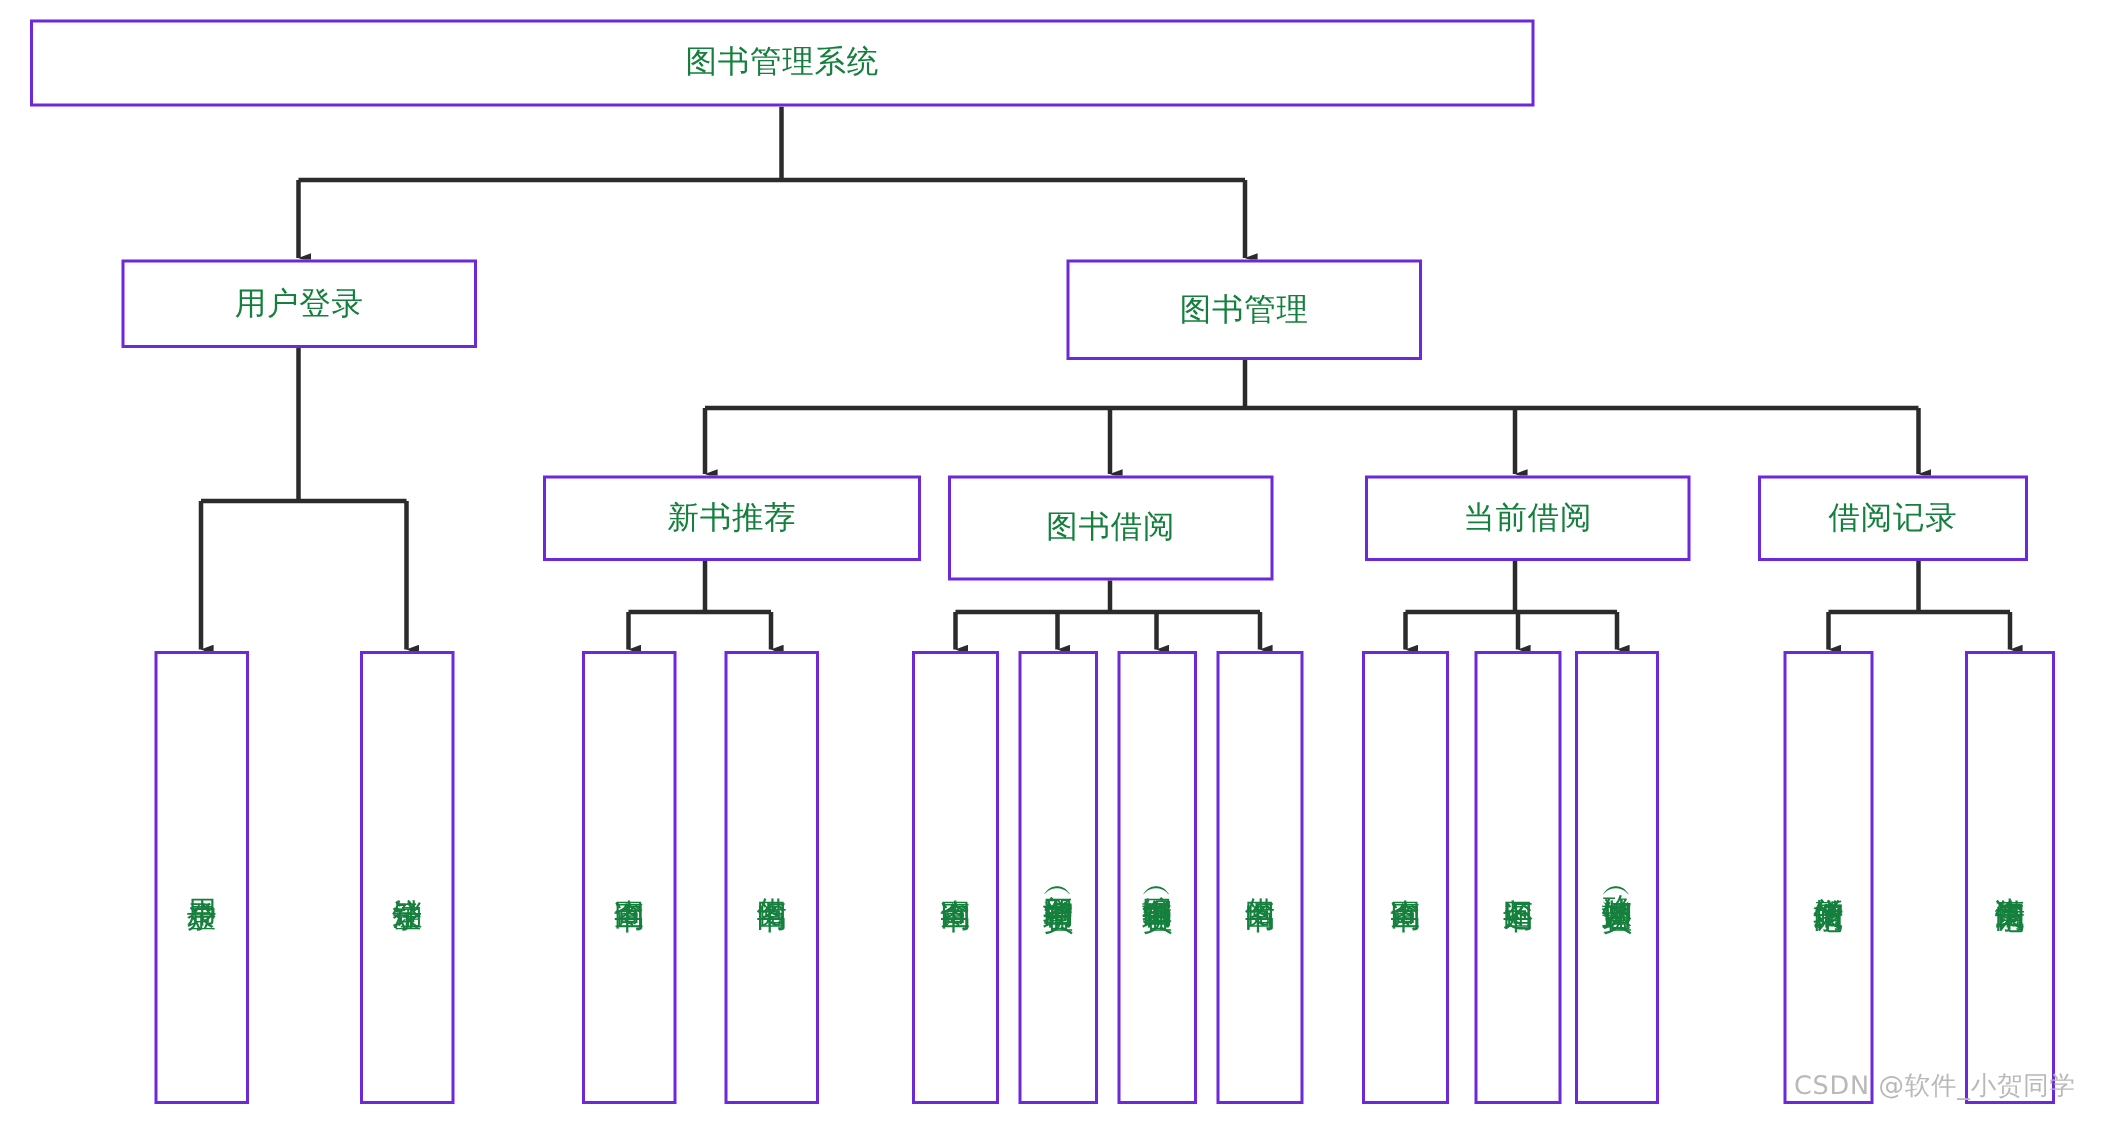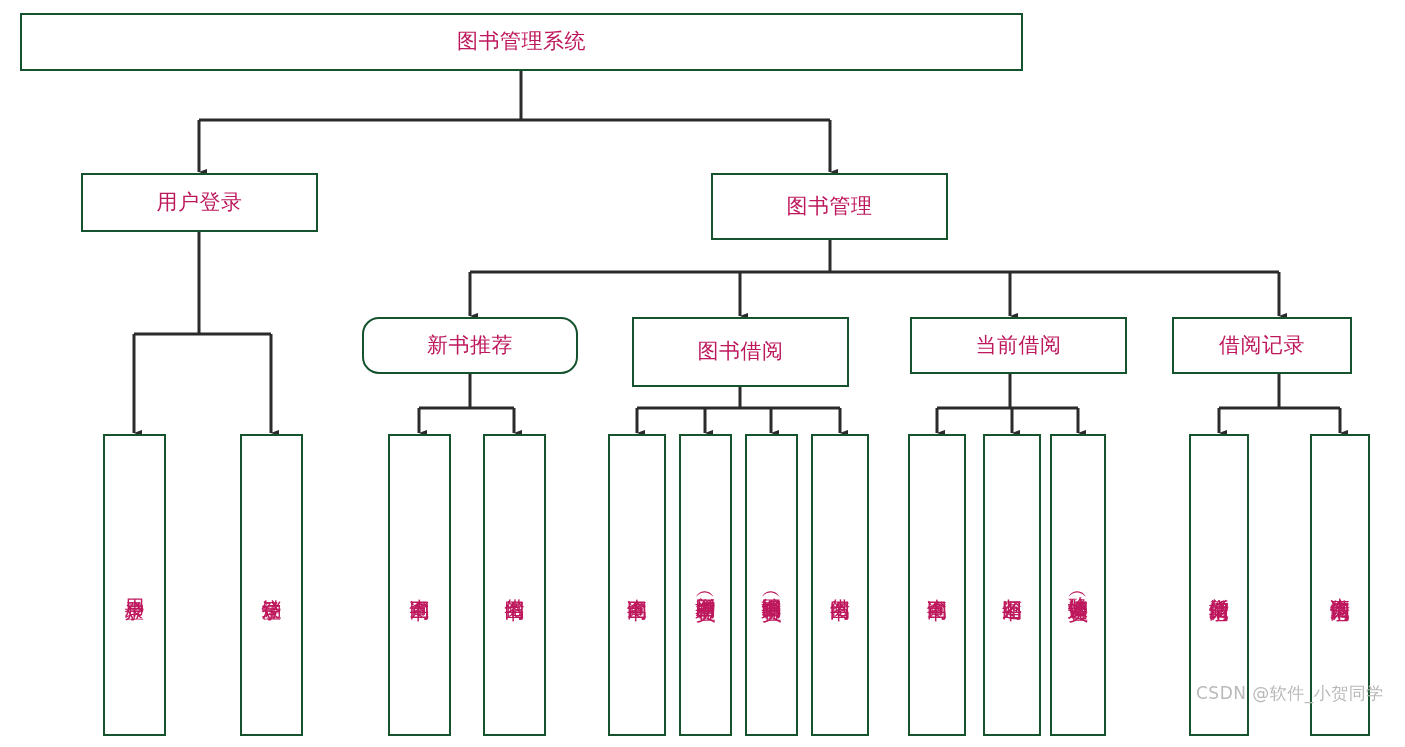--- a/index.html
+++ b/index.html
@@ -20,23 +20,23 @@
   #edges {
     position: absolute;
     left: 0;
     top: 0;
     width: 1405px;
     height: 747px;
   }
   .node {
     position: absolute;
     box-sizing: border-box;
-    border: 2px solid #14532d;
+    border: 2px solid #6d28d9;
     background: #ffffff;
-    color: #be185d;
+    color: #15803d;
     display: flex;
     align-items: center;
     justify-content: center;
     text-align: center;
   }
   .node.h {
     font-size: 21px;
     line-height: 1.2;
     letter-spacing: 0.5px;
   }
@@ -115,21 +115,21 @@
   <div id="node-layer">
       <div class="node h" style="left: 20px; top: 13px; width: 1003px; height: 58px;">
         <span class="nlabel">图书管理系统</span>
       </div>
       <div class="node h" style="left: 81px; top: 173px; width: 237px; height: 59px;">
         <span class="nlabel">用户登录</span>
       </div>
       <div class="node h" style="left: 711px; top: 173px; width: 237px; height: 67px;">
         <span class="nlabel">图书管理</span>
       </div>
-      <div class="node h" style="left: 362px; top: 317px; width: 216px; height: 57px; border-radius: 17px;">
+      <div class="node h" style="left: 362px; top: 317px; width: 252px; height: 57px;">
         <span class="nlabel">新书推荐</span>
       </div>
       <div class="node h" style="left: 632px; top: 317px; width: 217px; height: 70px;">
         <span class="nlabel">图书借阅</span>
       </div>
       <div class="node h" style="left: 910px; top: 317px; width: 217px; height: 57px;">
         <span class="nlabel">当前借阅</span>
       </div>
       <div class="node h" style="left: 1172px; top: 317px; width: 180px; height: 57px;">
         <span class="nlabel">借阅记录</span>
@@ -168,15 +168,15 @@
         <span class="nlabel">确认归还（管理员）</span>
       </div>
       <div class="node v" style="left: 1189px; top: 434px; width: 60px; height: 302px;">
         <span class="nlabel">新增借阅记录</span>
       </div>
       <div class="node v" style="left: 1310px; top: 434px; width: 60px; height: 302px;">
         <span class="nlabel">查询借阅记录</span>
       </div>
     </div>
 
-  <div class="watermark" style="left:1196px; top:682px;">CSDN @软件_小贺同学</div>
+  <div class="watermark" style="left:1196px; top:712px;">CSDN @软件_小贺同学</div>
 
 </div>
 
 </body></html>

